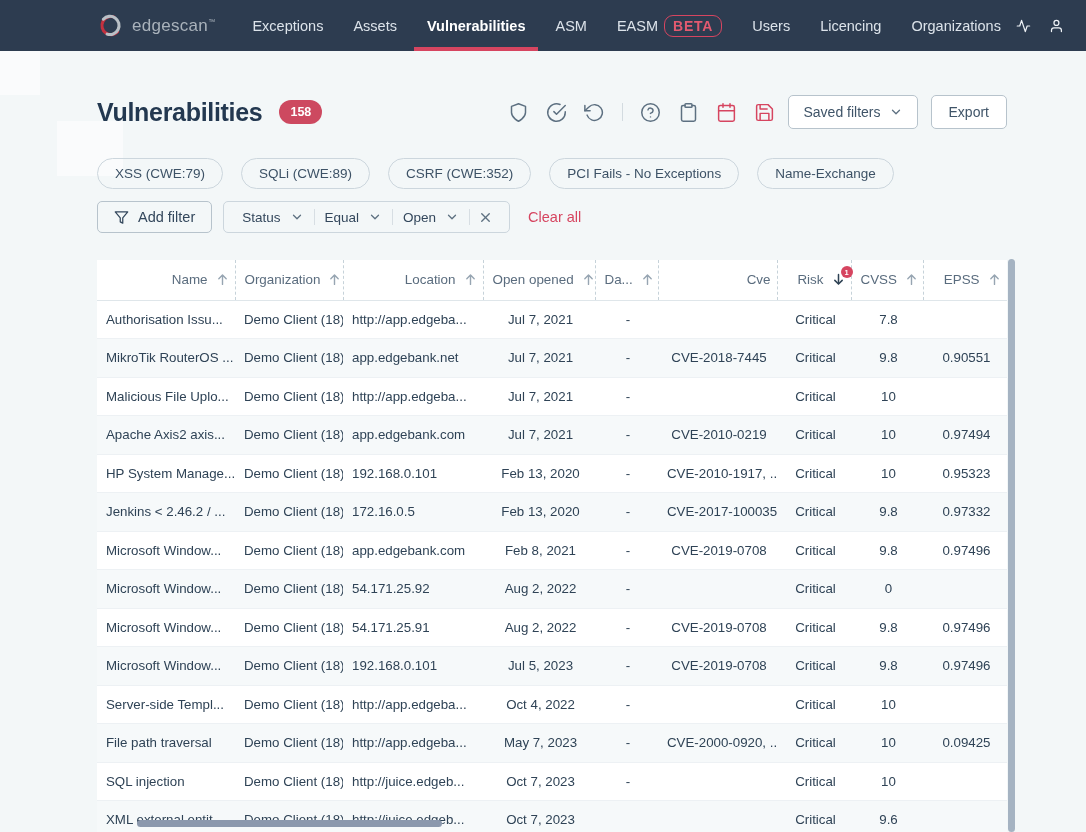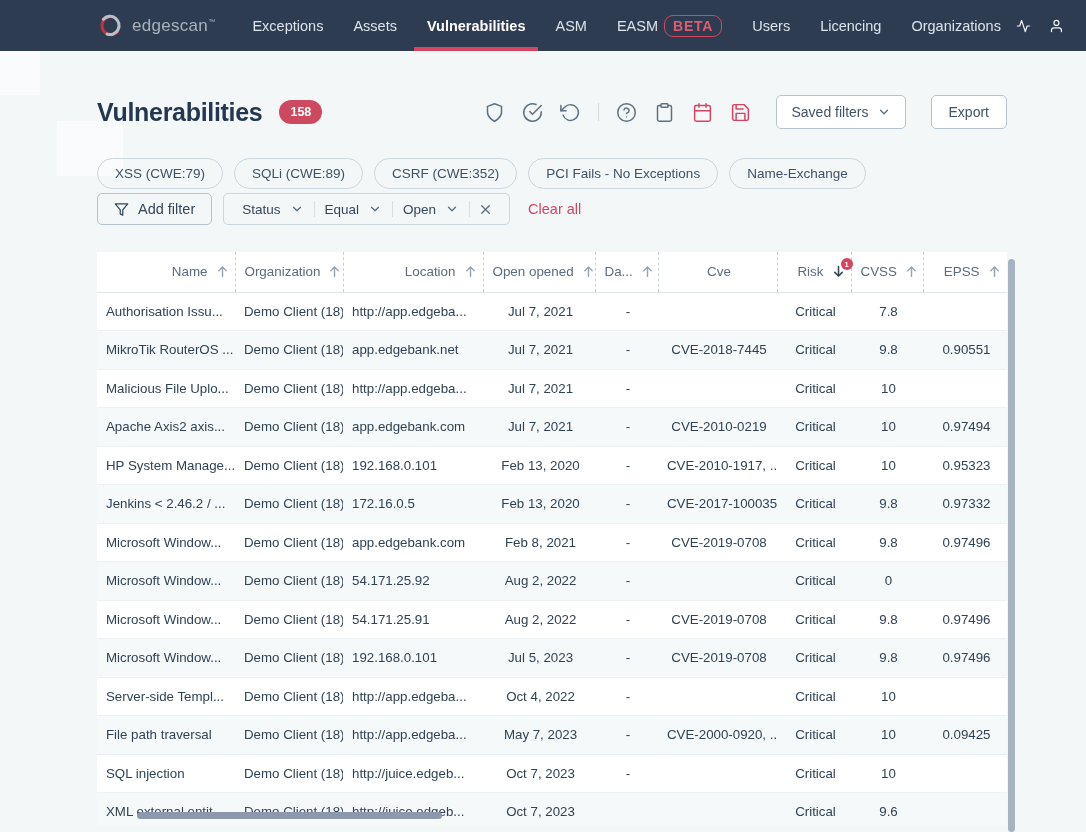--- a/index.html
+++ b/index.html
@@ -42,39 +42,39 @@
   .deco-sq.one { left:0; top:51px; width:40px; height:44px; }
   .deco-sq.two { left:57px; top:121px; width:66px; height:55px; }
   
   .page { padding:44px 0 0 97px; width:1086px; position:relative; }
   .title-row { display:flex; align-items:center; width:910px; }
   .page-title { font-size:25px; font-weight:bold; color:#233850; letter-spacing:-0.3px; }
   .count-badge {
     background:#cd4960; color:#fff; font-size:12.5px; font-weight:bold;
     border-radius:12px; padding:5px 11px; margin-left:17px;
   }
-  .toolbar { margin-left:auto; display:flex; align-items:center; gap:25px; }
+  .toolbar { margin-left:auto; display:flex; align-items:center; gap:13px; }
   .tool-icon { width:21px; height:21px; color:#5d7081; cursor:pointer; flex:none; }
   .tool-icon.red { color:#d64560; }
   .tool-divider { width:1px; height:18px; background:#d3dbe0; }
   .outline-btn {
     display:flex; align-items:center; gap:8px; background:#fff; border:1px solid #b7c3cc;
     border-radius:5px; color:#3f5468; font-family:inherit; font-size:14px;
     padding:8px 14px; cursor:pointer; white-space:nowrap;
   }
   .chev { width:14px; height:14px; color:#5d7081; }
   
-  .chips-row { display:flex; align-items:center; gap:11px; margin-top:29px; }
+  .chips-row { display:flex; align-items:center; gap:18px; margin-top:29px; }
   .chip {
     border:1px solid #ccd6dd; border-radius:16px; padding:7px 17px;
     font-size:13.5px; color:#3d5266; cursor:pointer; white-space:nowrap; background:transparent;
     font-family:inherit;
   }
   
-  .filter-row { display:flex; align-items:center; margin-top:4px; height:32px; }
+  .filter-row { display:flex; align-items:center; margin-top:12px; height:32px; }
   .add-filter-btn {
     display:flex; align-items:center; gap:9px; background:transparent; border:1px solid #b7c3cc;
     border-radius:5px; color:#33475c; font-size:14.5px; padding:7px 16px; cursor:pointer;
     font-family:inherit;
   }
   .funnel-icon { width:15px; height:15px; color:#33475c; }
   .filter-group {
     display:flex; align-items:center; margin-left:11px; border:1px solid #ccd6dd;
     border-radius:5px; height:32px; padding:0 8px; background:transparent;
   }
@@ -83,21 +83,21 @@
   .filter-close { width:15px; height:15px; color:#5d7081; margin:0 8px; cursor:pointer; }
   .clear-all { margin-left:18px; color:#d64560; font-size:14.5px; cursor:pointer; }
   
   .table-area { position:relative; margin-top:27px; width:910px; height:573px; background:#fff; overflow:hidden; }
   table { border-collapse:collapse; table-layout:fixed; width:910px; }
   thead th {
     height:40px; font-weight:normal; font-size:13.4px; color:#5a6c7e;
     border-right:1px dashed #c6d2d9; border-bottom:1px solid #dfe6ea;
     text-align:right; padding:0 6px 0 9px; white-space:nowrap; cursor:pointer;
   }
-  thead th.center { text-align:center; }
+  thead th.center { text-align:right; }
   .th-inner { display:inline-flex; align-items:center; gap:8px; }
   .sort-arrow { width:13px; height:13px; color:#97a5b2; flex:none; }
   .sort-arrow.active { color:#2e4254; }
   .sort-wrap { position:relative; display:inline-flex; }
   .sort-count {
     position:absolute; top:-7px; right:-8px; background:#d64560; color:#fff;
     font-size:7.5px; font-weight:bold; width:12px; height:12px; border-radius:50%;
     display:flex; align-items:center; justify-content:center;
   }
   tbody td {

